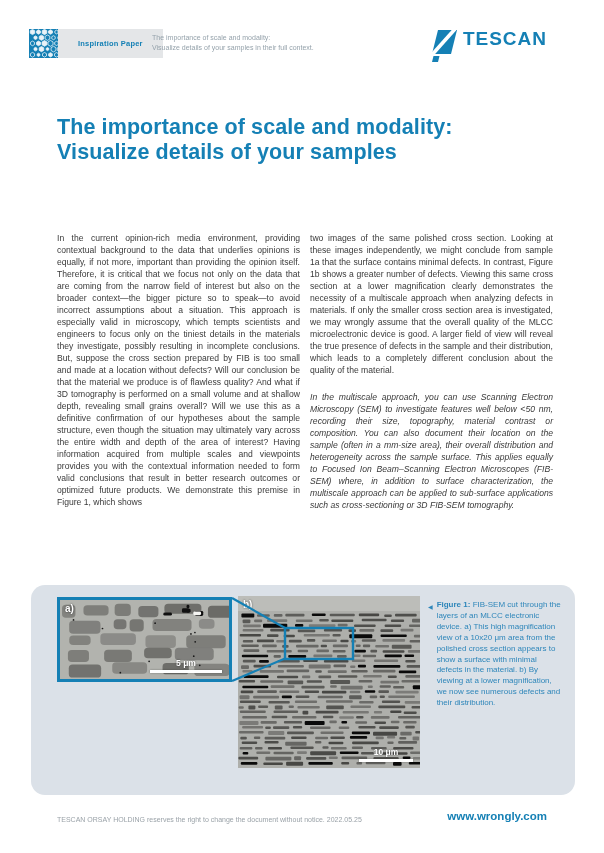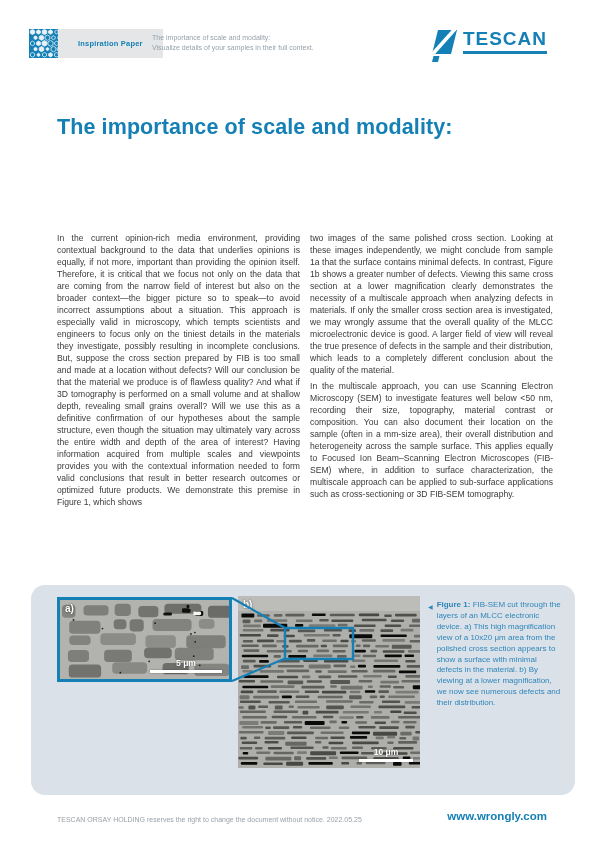--- a/index.html
+++ b/index.html
@@ -11,32 +11,32 @@
   
   .hex-badge { position:absolute; left:29px; top:29px; width:29px; height:29px; }
   .paper-badge {
     position:absolute; left:58px; top:29px; height:29px; padding:0 20px;
     background:#e4e6e8; display:flex; align-items:center;
   }
   .paper-badge span { font-size:7.5px; font-weight:bold; color:#1580b5; letter-spacing:.2px; }
   .head-sub { position:absolute; left:152px; top:33px; font-size:7px; line-height:10px; color:#95a2ab; }
   .logo { position:absolute; right:57px; top:29px; display:flex; align-items:flex-start; }
   .logo-mark { margin-right:5px; }
-  .logo-col { display:flex; flex-direction:column; }
+  .logo-col { display:flex; flex-direction:row; }
   .logo-word { font-size:19px; font-weight:bold; color:#1580b5; letter-spacing:1px; line-height:20px; }
   .logo-bar { height:3px; background:#1580b5; margin-top:2px; width:100%; }
   
   .doc-title {
     position:absolute; left:57px; top:115px; width:470px;
     font-size:21.5px; font-weight:bold; color:#1580b5; line-height:25px; letter-spacing:.1px;
   }
   
   .columns { position:absolute; left:57px; top:232px; width:496px; display:flex; gap:10px; }
   .col { width:243px; font-size:8.6px; line-height:12px; text-align:justify; color:#3a3a3a; }
-  .col p + p { margin-top:4px; }
+  .col p + p { margin-top:15px;font-style:italic; }
   
   .figure-box {
     position:absolute; left:31px; top:585px; width:544px; height:210px;
     background:#dbe1e8; border-radius:14px;
   }
   .sem { position:absolute; }
   .sem svg { display:block; }
   .sem-a { left:26px; top:12px; width:175px; height:85px; border:3px solid #1580b5; z-index:2; }
   .sem-a svg { width:169px; height:79px; }
   .sem-b { left:207px; top:11px; width:182px; height:172px; z-index:1; }
@@ -108,21 +108,21 @@
     <polygon points="1.5,27 7.5,27 6,33 0,33" fill="#1580b5"></polygon>
   </svg>
   <div class="logo-col">
     <span class="logo-word">TESCAN</span>
     <div class="logo-bar"></div>
   </div>
 </div>
 
 <h1 class="doc-title">
   <span>The importance of scale and modality:</span><br>
-  <br>
+  <span>Visualize details of your samples</span><br>
 </h1>
 
 <div class="columns">
   <div class="col">
     <p>In the current opinion-rich media environment, providing contextual background to the data that underlies opinions is equally, if not more, important than providing the opinion itself. Therefore, it is critical that we focus not only on the data that are coming from the narrow field of interest but also on the broader context—the bigger picture so to speak—to avoid incorrect assumptions about a situation. This approach is especially valid in microscopy, which tempts scientists and engineers to focus only on the tiniest details in the materials they investigate, possibly resulting in incomplete conclusions. But, suppose the cross section prepared by FIB is too small and made at a location without defects? Will our conclusion be that the material we produce is of flawless quality? And what if 3D tomography is performed on a small volume and at shallow depth, revealing small grains overall? Will we use this as a definitive confirmation of our hypotheses about the sample structure, even though the situation may ultimately vary across the entire width and depth of the area of interest? Having information acquired from multiple scales and viewpoints provides you with the contextual information needed to form valid conclusions that result in better research outcomes or optimized future products. We demonstrate this premise in Figure 1, which shows</p>
   </div>
   <div class="col">
     <p>two images of the same polished cross section. Looking at these images independently, we might conclude from sample 1a that the surface contains minimal defects. In contrast, Figure 1b shows a greater number of defects. Viewing this same cross section at a lower magnification clearly demonstrates the necessity of a multiscale approach when analyzing defects in materials. If only the smaller cross section area is investigated, we may wrongly assume that the overall quality of the MLCC microelectronic device is good. A larger field of view will reveal the true presence of defects in the sample and their distribution, which leads to a completely different conclusion about the quality of the material.</p>
     <p>In the multiscale approach, you can use Scanning Electron Microscopy (SEM) to investigate features well below &lt;50 nm, recording their size, topography, material contrast or composition. You can also document their location on the sample (often in a mm-size area), their overall distribution and heterogeneity across the sample surface. This applies equally to Focused Ion Beam–Scanning Electron Microscopes (FIB-SEM) where, in addition to surface characterization, the multiscale approach can be applied to sub-surface applications such as cross-sectioning or 3D FIB-SEM tomography.</p>
   </div>

